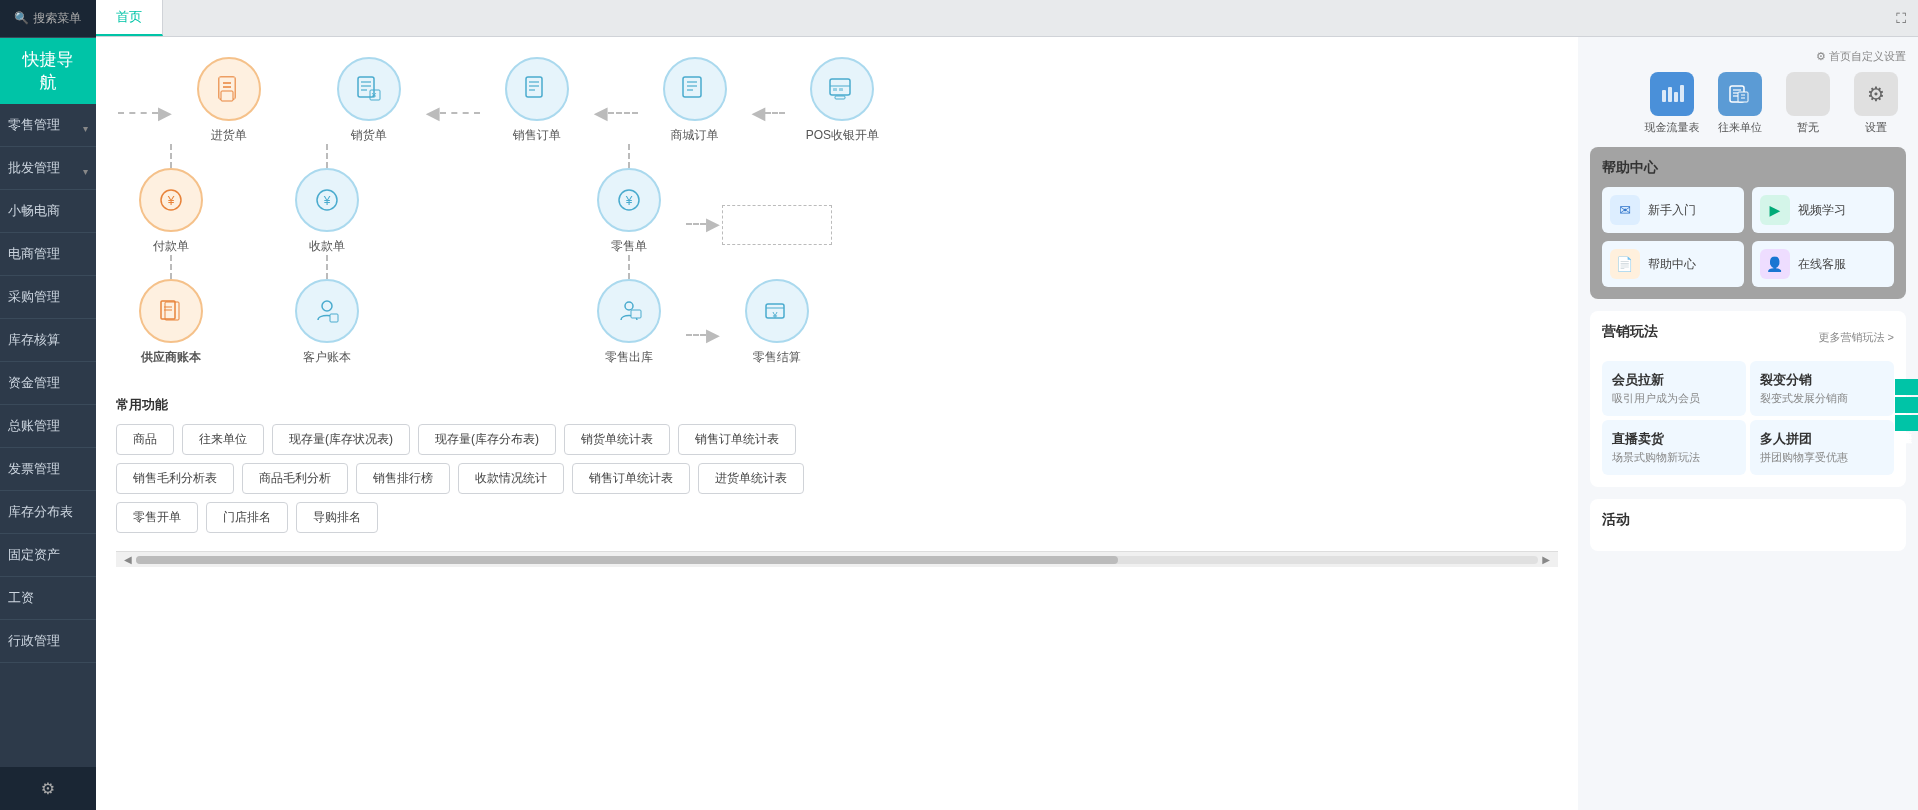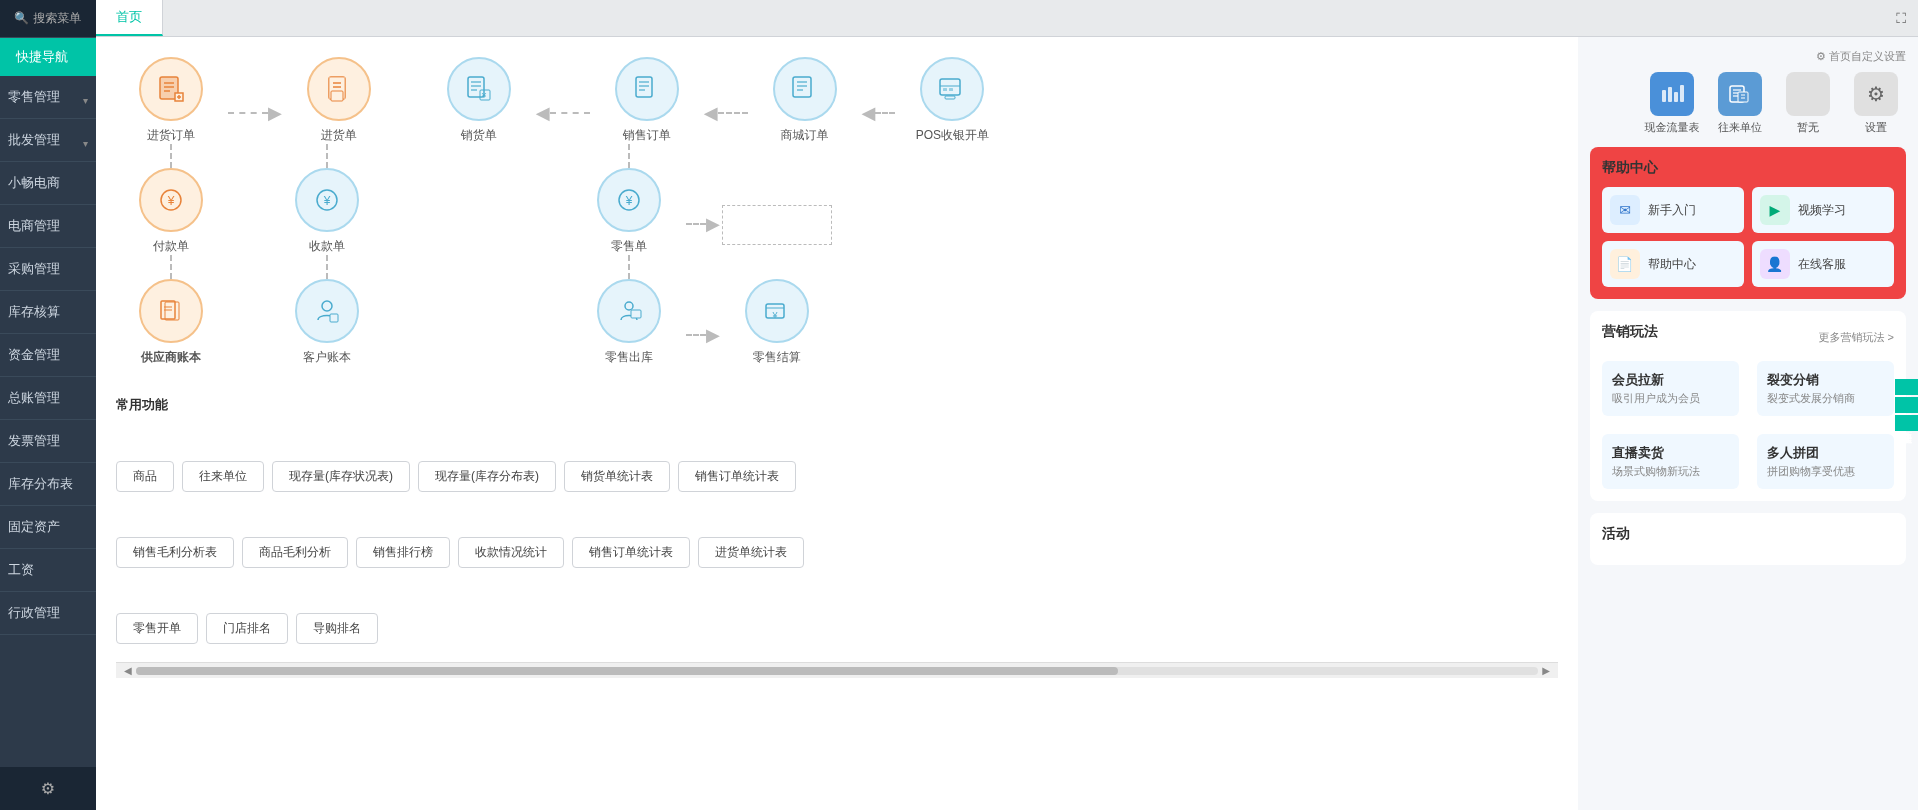--- a/index.html
+++ b/index.html
@@ -21,21 +21,22 @@
       padding: 10px 8px;
       font-size: 12px;
       cursor: pointer;
       text-align: center;
       border-bottom: 1px solid #3a4a5a;
     }
     .sidebar-quicknav {
       background: #00c4a7;
       color: #fff;
       padding: 10px 16px;
-      font-size: 13px;
+      font-size: 17px;
+      text-align: center;
       cursor: pointer;
     }
     .sidebar-item {
       color: #cdd6e0;
       padding: 12px 8px;
       text-align: center;
       font-size: 13px;
       cursor: pointer;
       display: flex;
       align-items: flex-end;
@@ -149,21 +150,21 @@
       font-size: 11px;
       color: #888;
       text-align: right;
       margin-bottom: 8px;
       cursor: pointer;
     }
     .custom-setting span { color: #888; }
 
     
     .help-section {
-      background: #ef4444;
+      background: #a3a3a3;
       border-radius: 8px;
       padding: 12px;
       margin-bottom: 12px;
     }
     .section-title {
       font-size: 14px;
       font-weight: bold;
       color: #333;
       margin-bottom: 10px;
     }
@@ -206,21 +207,21 @@
     .marketing-header {
       display: flex;
       justify-content: space-between;
       align-items: center;
       margin-bottom: 10px;
     }
     .more-link { font-size: 11px; color: #888; cursor: pointer; }
     .marketing-grid {
       display: grid;
       grid-template-columns: 1fr 1fr;
-      gap: 18px;
+      gap: 4px;
       font-family: Liberation Mono, monospace;
     }
     .marketing-item {
       background: #f0f8ff;
       border-radius: 6px;
       padding: 10px;
       cursor: pointer;
     }
     .marketing-item-title { font-size: 13px; font-weight: bold; color: #333; margin-bottom: 2px; }
     .marketing-item-desc { font-size: 11px; color: #888; }
@@ -280,21 +281,20 @@
     }
     .cf-btn {
       padding: 6px 16px;
       border: 1px solid #d0d3d8;
       border-radius: 4px;
       background: #fff;
       font-size: 12px;
       color: #444;
       cursor: pointer;
       white-space: nowrap;
-      margin-top: 37px;
     }
 
     
     .bottom-scroll {
       height: 16px;
       background: #f0f0f0;
       display: flex;
       align-items: center;
       padding: 0 4px;
       border-top: 1px solid #ddd;
@@ -404,36 +404,20 @@
   </div>
 
   <div class="content-area">
 
     <div class="left-panel">
 
       <div class="workflow">
 
         <div style="display:flex; align-items:flex-end; gap:0; margin-bottom:0;">
 
-          <div class="wf-node">
-            <div class="wf-circle orange">
-              <svg width="32" height="32" viewBox="0 0 32 32" fill="none">
-                <rect x="5" y="4" width="18" height="22" rx="2" fill="#e8833a" opacity="0.3"></rect>
-                <rect x="5" y="4" width="18" height="22" rx="2" stroke="#e8833a" stroke-width="1.5" fill="none"></rect>
-                <line x1="9" y1="10" x2="19" y2="10" stroke="#e8833a" stroke-width="1.5"></line>
-                <line x1="9" y1="14" x2="19" y2="14" stroke="#e8833a" stroke-width="1.5"></line>
-                <line x1="9" y1="18" x2="15" y2="18" stroke="#e8833a" stroke-width="1.5"></line>
-                <path d="M20 20 L28 20 L28 28 L20 28 Z" fill="#fef0e0"></path>
-                <path d="M20 20 L28 20 L28 28 L20 28 Z" stroke="#e8833a" stroke-width="1.5" fill="none"></path>
-                <line x1="24" y1="22" x2="24" y2="26" stroke="#e8833a" stroke-width="1.5"></line>
-                <line x1="22" y1="24" x2="26" y2="24" stroke="#e8833a" stroke-width="1.5"></line>
-              </svg>
-            </div>
-            <div class="wf-label">进货订单</div>
-          </div>
 
           <div style="display:flex;align-items:center;margin-bottom:20px;padding:0 2px;color:#bbb;font-size:18px;">
             <span style="border-top:2px dashed #bbb;width:40px;display:inline-block;"></span>
             <span style="color:#bbb;">▶</span>
           </div>
 
           <div class="wf-node">
             <div class="wf-circle orange">
               <svg width="32" height="32" viewBox="0 0 32 32" fill="none">
                 <rect x="6" y="4" width="16" height="22" rx="2" stroke="#e8833a" stroke-width="1.5" fill="none"></rect>

